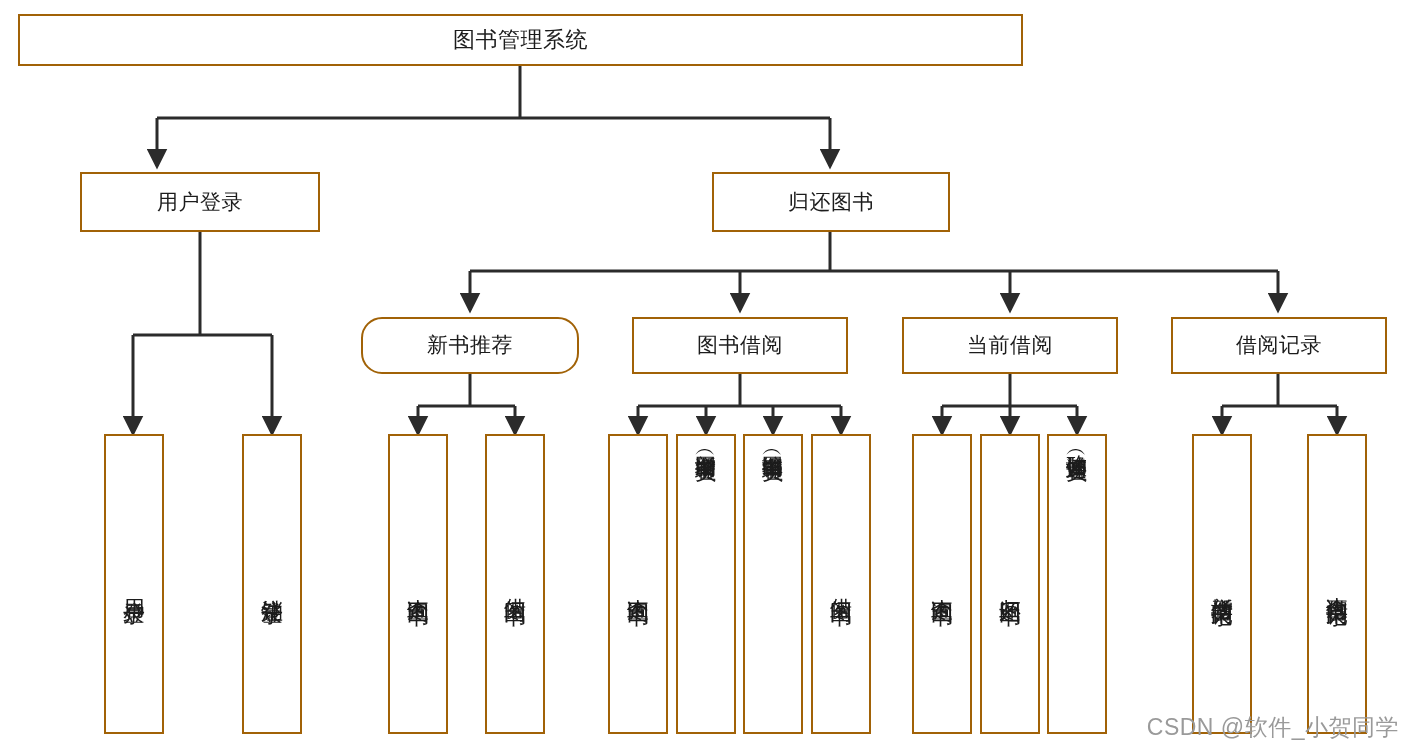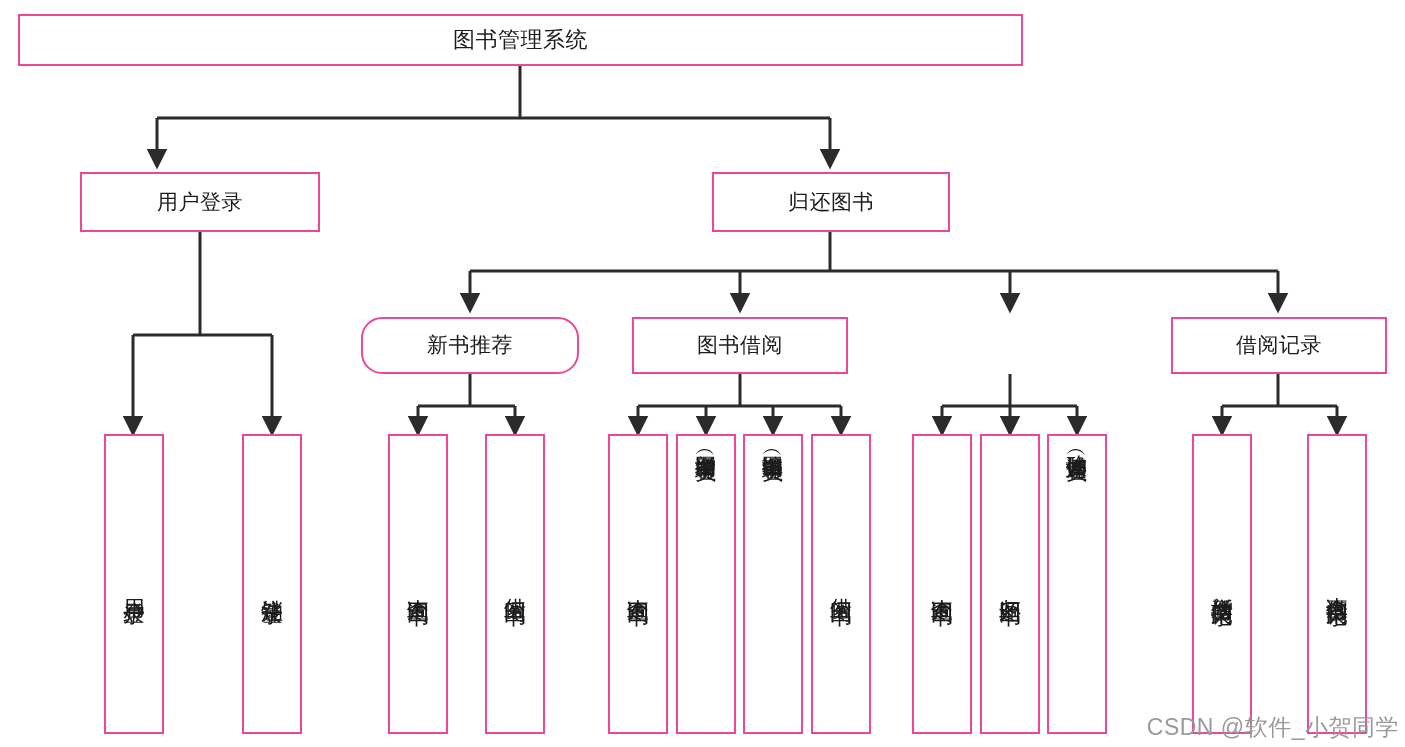--- a/index.html
+++ b/index.html
@@ -24,21 +24,21 @@
     left: 0;
     top: 0;
     width: 1405px;
     height: 747px;
     pointer-events: none;
   }
   .node {
     position: absolute;
     box-sizing: border-box;
     background: #ffffff;
-    border: 2px solid #ec4899;
+    border: 2px solid #a16207;
     display: flex;
     align-items: center;
     justify-content: center;
     overflow: hidden;
   }
   .node .label {
     display: block;
     text-align: center;
     color: #1c1c1c;
     line-height: 1.18;
@@ -150,20 +150,23 @@
   <div class="node horiz" style="left:712px; top:172px; width:238px; height:60px;">
     <span class="label">归还图书</span>
   </div>
 
   <div class="node horiz" style="left:361px; top:317px; width:218px; height:57px;border-radius:21px;">
     <span class="label">新书推荐</span>
   </div>
   <div class="node horiz" style="left:632px; top:317px; width:216px; height:57px;">
     <span class="label">图书借阅</span>
   </div>
+  <div class="node horiz" style="left:902px; top:317px; width:216px; height:57px;">
+    <span class="label">当前借阅</span>
+  </div>
   <div class="node horiz" style="left:1171px; top:317px; width:216px; height:57px;">
     <span class="label">借阅记录</span>
   </div>
 
   <div class="node vert mid" style="left:104px; top:434px; width:60px; height:300px;">
     <span class="label">用户登录</span>
   </div>
   <div class="node vert mid" style="left:242px; top:434px; width:60px; height:300px;">
     <span class="label">注销登录</span>
   </div>

